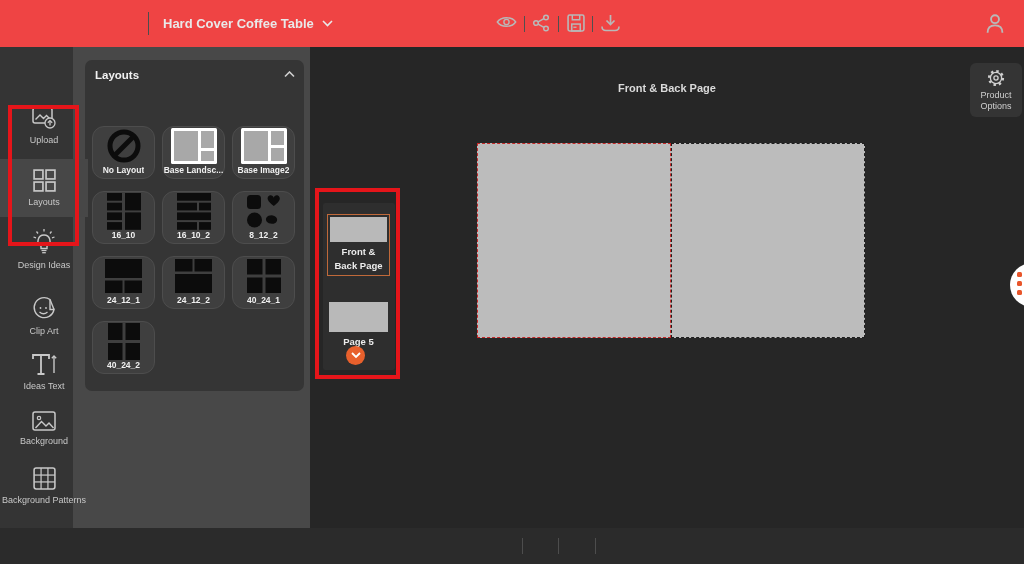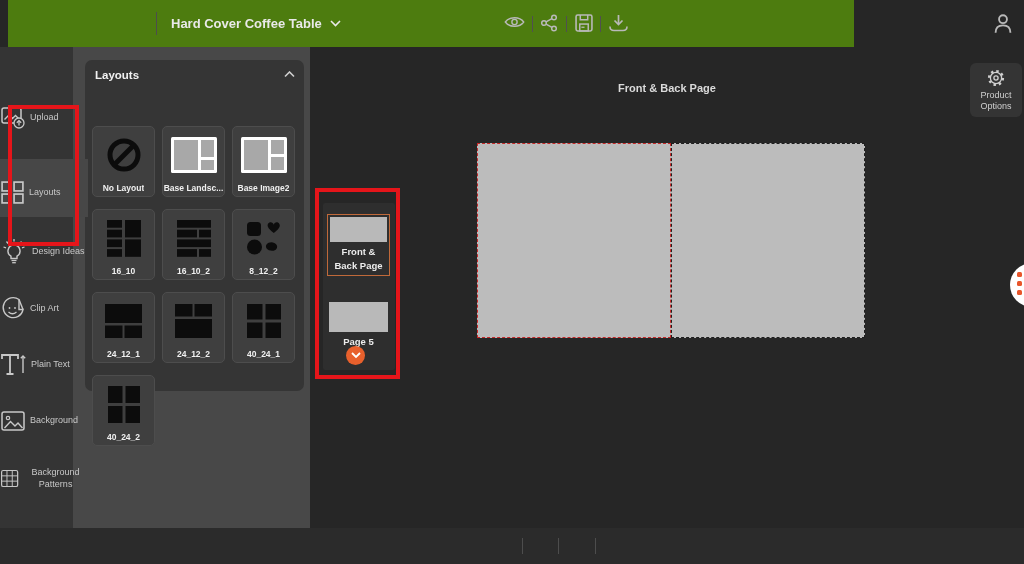--- a/index.html
+++ b/index.html
@@ -1,56 +1,56 @@
 <!DOCTYPE html>
 <html><head>
 <meta charset="utf-8">
 <style>
   * { margin:0; padding:0; box-sizing:border-box; }
   body { background:#111; font-family:"Liberation Sans", sans-serif; }
   .app { position:relative; width:1024px; height:564px; background:#262626; overflow:hidden; }
   svg { display:block; }
 
   
-  .topbar { position:absolute; left:8px; top:0; width:846px; height:47px; background:#4d7c0f; z-index:5; }
+  .topbar { position:absolute; left:0; top:0; width:1024px; height:47px; background:#ef4444; z-index:5; }
   .tb-sep { position:absolute; top:12px; width:1px; height:23px; background:#4d4d4d; }
   .title-btn { position:absolute; left:163px; top:0; height:47px; display:flex; align-items:center; gap:8px;
                color:#e9e9e9; font-size:13px; font-weight:bold; background:none; border:none; cursor:pointer; }
   .tb-icon { position:absolute; top:14px; color:#b9b9b9; cursor:pointer; background:none; border:none; }
   .tb-icon-sep { position:absolute; top:16px; width:1px; height:16px; background:#505050; }
 
   
   .sidebar { position:absolute; left:0; top:47px; width:73px; height:481px; background:#343434; z-index:3; }
-  .sb-item { position:absolute; left:0; width:88px; display:flex; flex-direction:row; align-items:center;
+  .sb-item { position:absolute; left:0; width:88px; display:flex; flex-direction:column; align-items:center;
              gap:4px; color:#c8c8c8; font-size:9px; text-align:center; line-height:1.25; cursor:pointer;
              background:none; border:none; font-family:inherit; }
   .sb-item.active { background:#474747; padding-top:9px; }
   .sb-upload   { top:58px; }
   .sb-layouts  { top:112px; height:58px; }
-  .sb-design   { top:191px; }
+  .sb-design   { top:181px; }
   .sb-clipart  { top:249px;text-align:right; }
   .sb-plain    { top:306px; }
   .sb-bg       { top:363px; }
   .sb-pattern  { top:419px; }
   .sb-palette  { top:490px; }
 
   
   .panel { position:absolute; left:73px; top:47px; width:237px; height:481px; background:#484848; z-index:2; }
   .panel-card { position:absolute; left:12px; top:13px; width:219px; height:331px; background:#353535; border-radius:7px; }
   .panel-title { position:absolute; left:10px; top:9px; font-size:11.5px; font-weight:bold; color:#f1f1f1; }
   .panel-collapse { position:absolute; right:9px; top:11px; color:#cfcfcf; background:none; border:none; cursor:pointer; }
   .searchbox { position:absolute; left:9px; top:31px; width:201px; height:23px; background:#2b2b2b;
                border:1px solid #606060; border-radius:2px; display:flex; align-items:center; }
   .searchbox input { flex:1; background:transparent; border:none; outline:none; color:#e8e8e8;
                      font-size:11px; font-weight:bold; padding:0 6px; font-family:inherit; }
   .searchbox input::placeholder { color:#d6d6d6; opacity:1; }
   .searchbox .mag { margin-right:6px; color:#cfcfcf; }
   .tiles { position:absolute; left:7px; top:66px; width:206px; display:grid;
            grid-template-columns:repeat(3,63px); column-gap:7px; row-gap:12px; }
-  .tile { height:71px; background:#3f3f3f; border:1px solid #4d4d4d; border-radius:5px;
+  .tile { height:53px; background:#3f3f3f; border:1px solid #4d4d4d; border-radius:12px;
           display:flex; flex-direction:column; align-items:center; cursor:pointer; padding:0; font-family:inherit; }
   .tile .glyph { flex:1; display:flex; align-items:center; justify-content:center; width:100%; }
   .tile .tlabel { font-size:8.5px; font-weight:bold; color:#f0f0f0; margin-bottom:3px; white-space:nowrap;
                   overflow:hidden; max-width:60px; }
 
   
   .canvas-title { position:absolute; left:310px; top:82px; width:714px; text-align:center;
                   font-size:11px; font-weight:bold; color:#dadada; z-index:1; }
   .page { position:absolute; top:143px; width:194px; height:195px; background:#bcbcbc; }
   .page-left  { left:477px; border:1px dashed #c62828; }
@@ -192,21 +192,21 @@
         </svg>
       <span>Clip Art</span>
     </button>
 
     <button class="sb-item sb-plain">
       <svg width="27" height="24" viewBox="0 0 27 24">
           <path d="M2 6 V2 h16 v4 M10 2 v19 M6.5 21 h7" fill="none" stroke="currentColor" stroke-width="1.8"></path>
           <line x1="23" y1="3" x2="23" y2="20" stroke="currentColor" stroke-width="1.4"></line>
           <polyline points="20.8,5.2 23,3 25.2,5.2" fill="none" stroke="currentColor" stroke-width="1.4"></polyline>
         </svg>
-      <span>Plain Text</span>
+      <span>Ideas Text</span>
     </button>
 
     <button class="sb-item sb-bg">
       <svg width="26" height="22" viewBox="0 0 26 22">
           <rect x="2" y="2" width="22" height="18" rx="2" fill="none" stroke="currentColor" stroke-width="1.5"></rect>
           <circle cx="8" cy="8" r="1.7" fill="none" stroke="currentColor" stroke-width="1.2"></circle>
           <path d="M4.5 18 l6-6.5 4.5 4.5 3-3 4.5 5" fill="none" stroke="currentColor" stroke-width="1.4"></path>
         </svg>
       <span>Background</span>
     </button>

